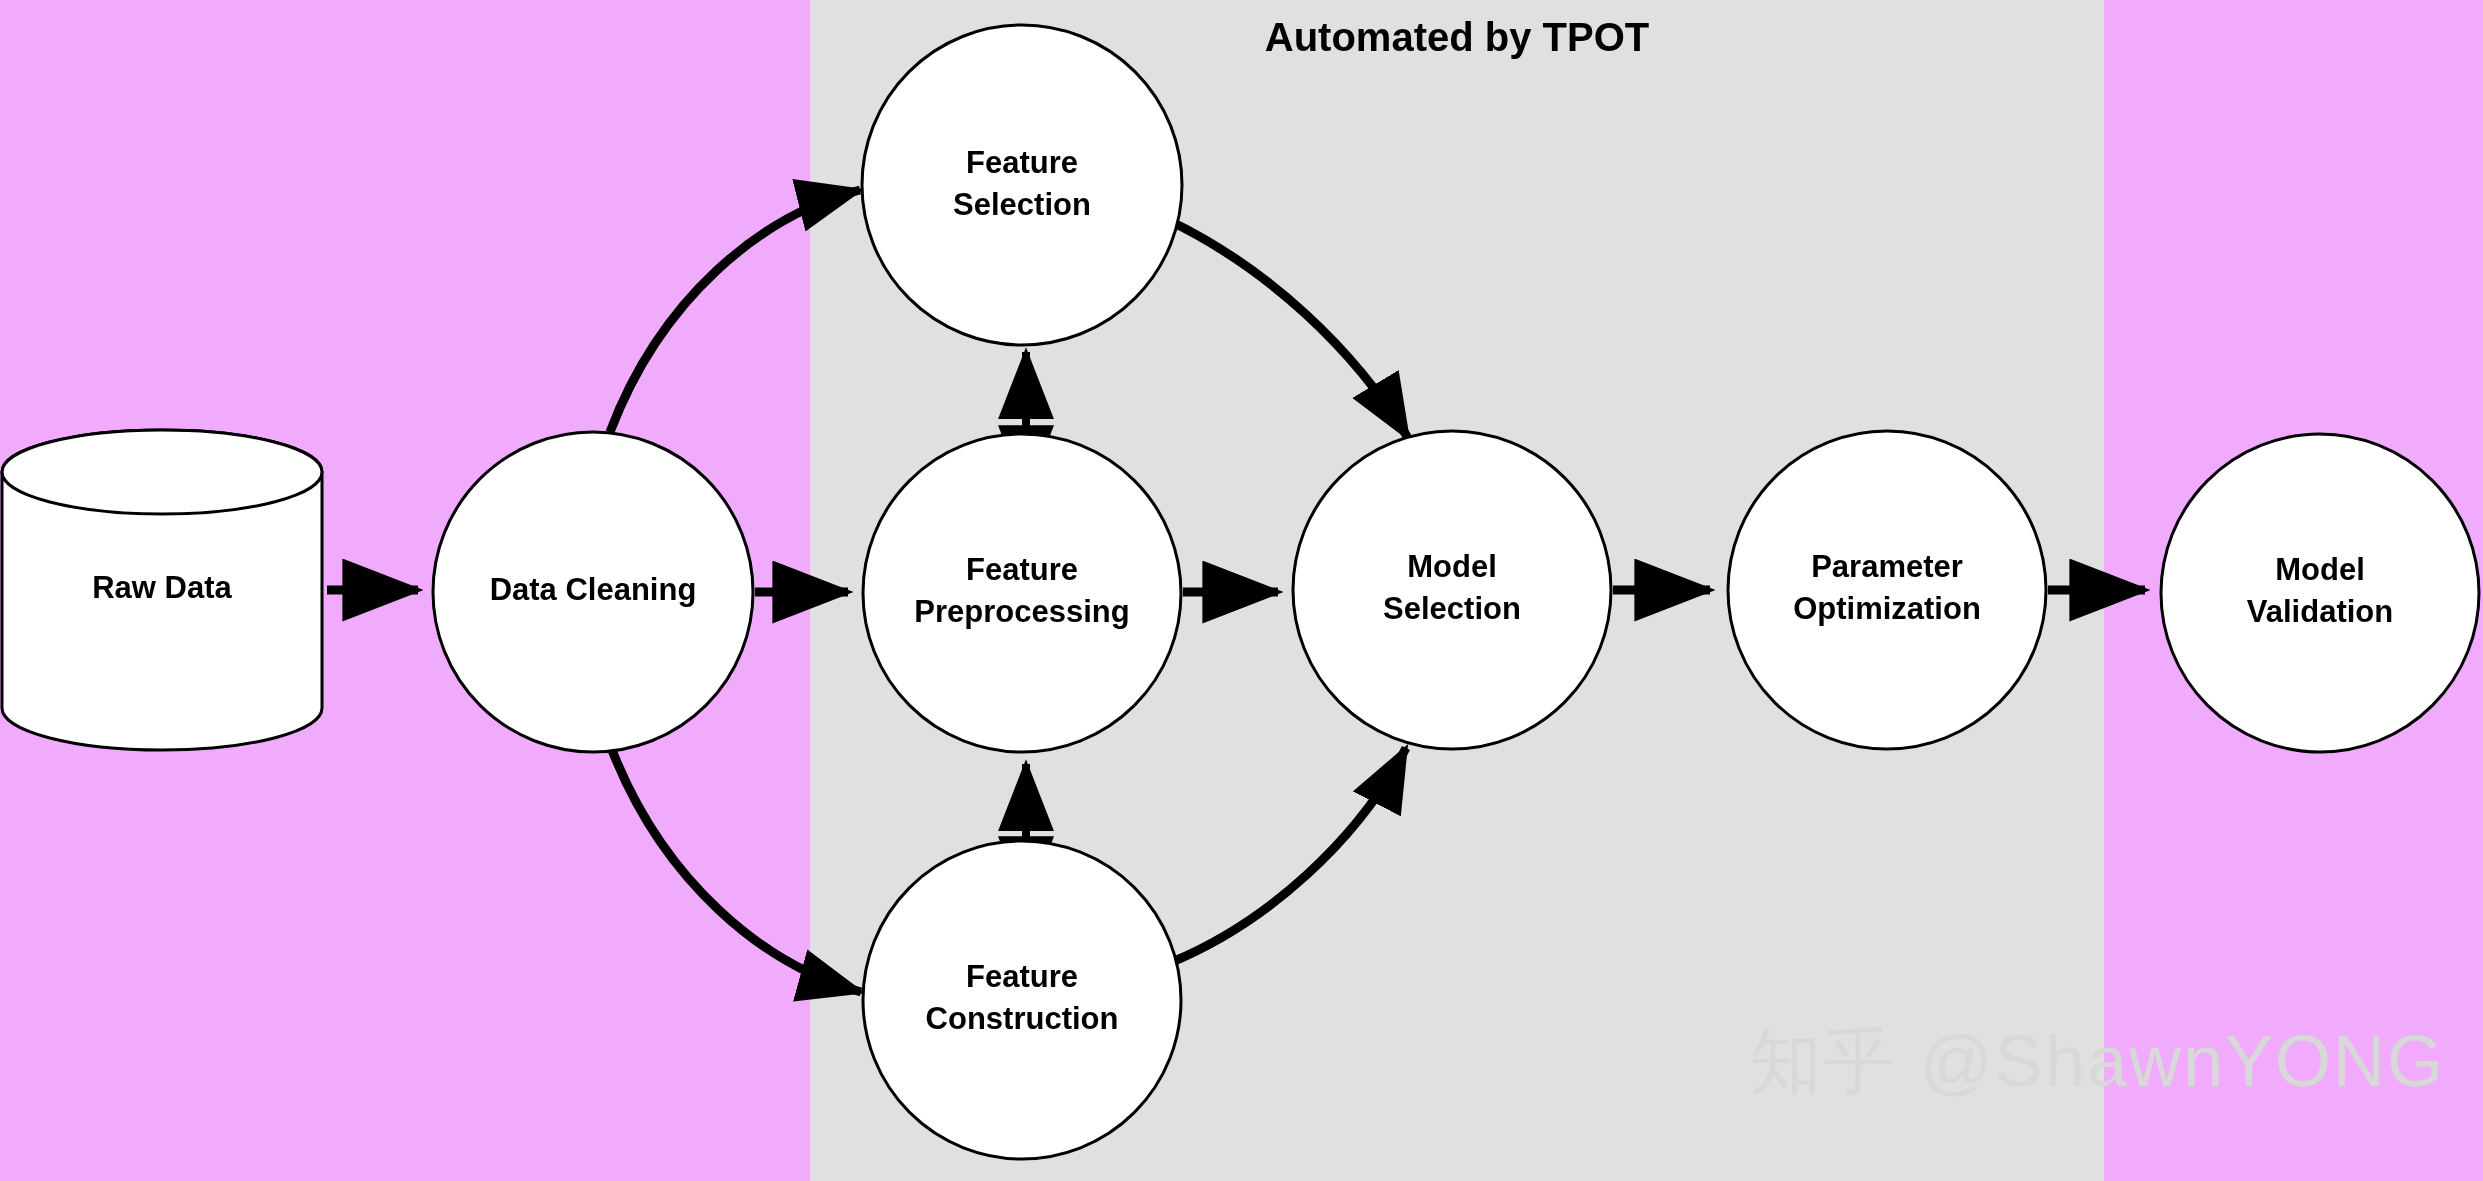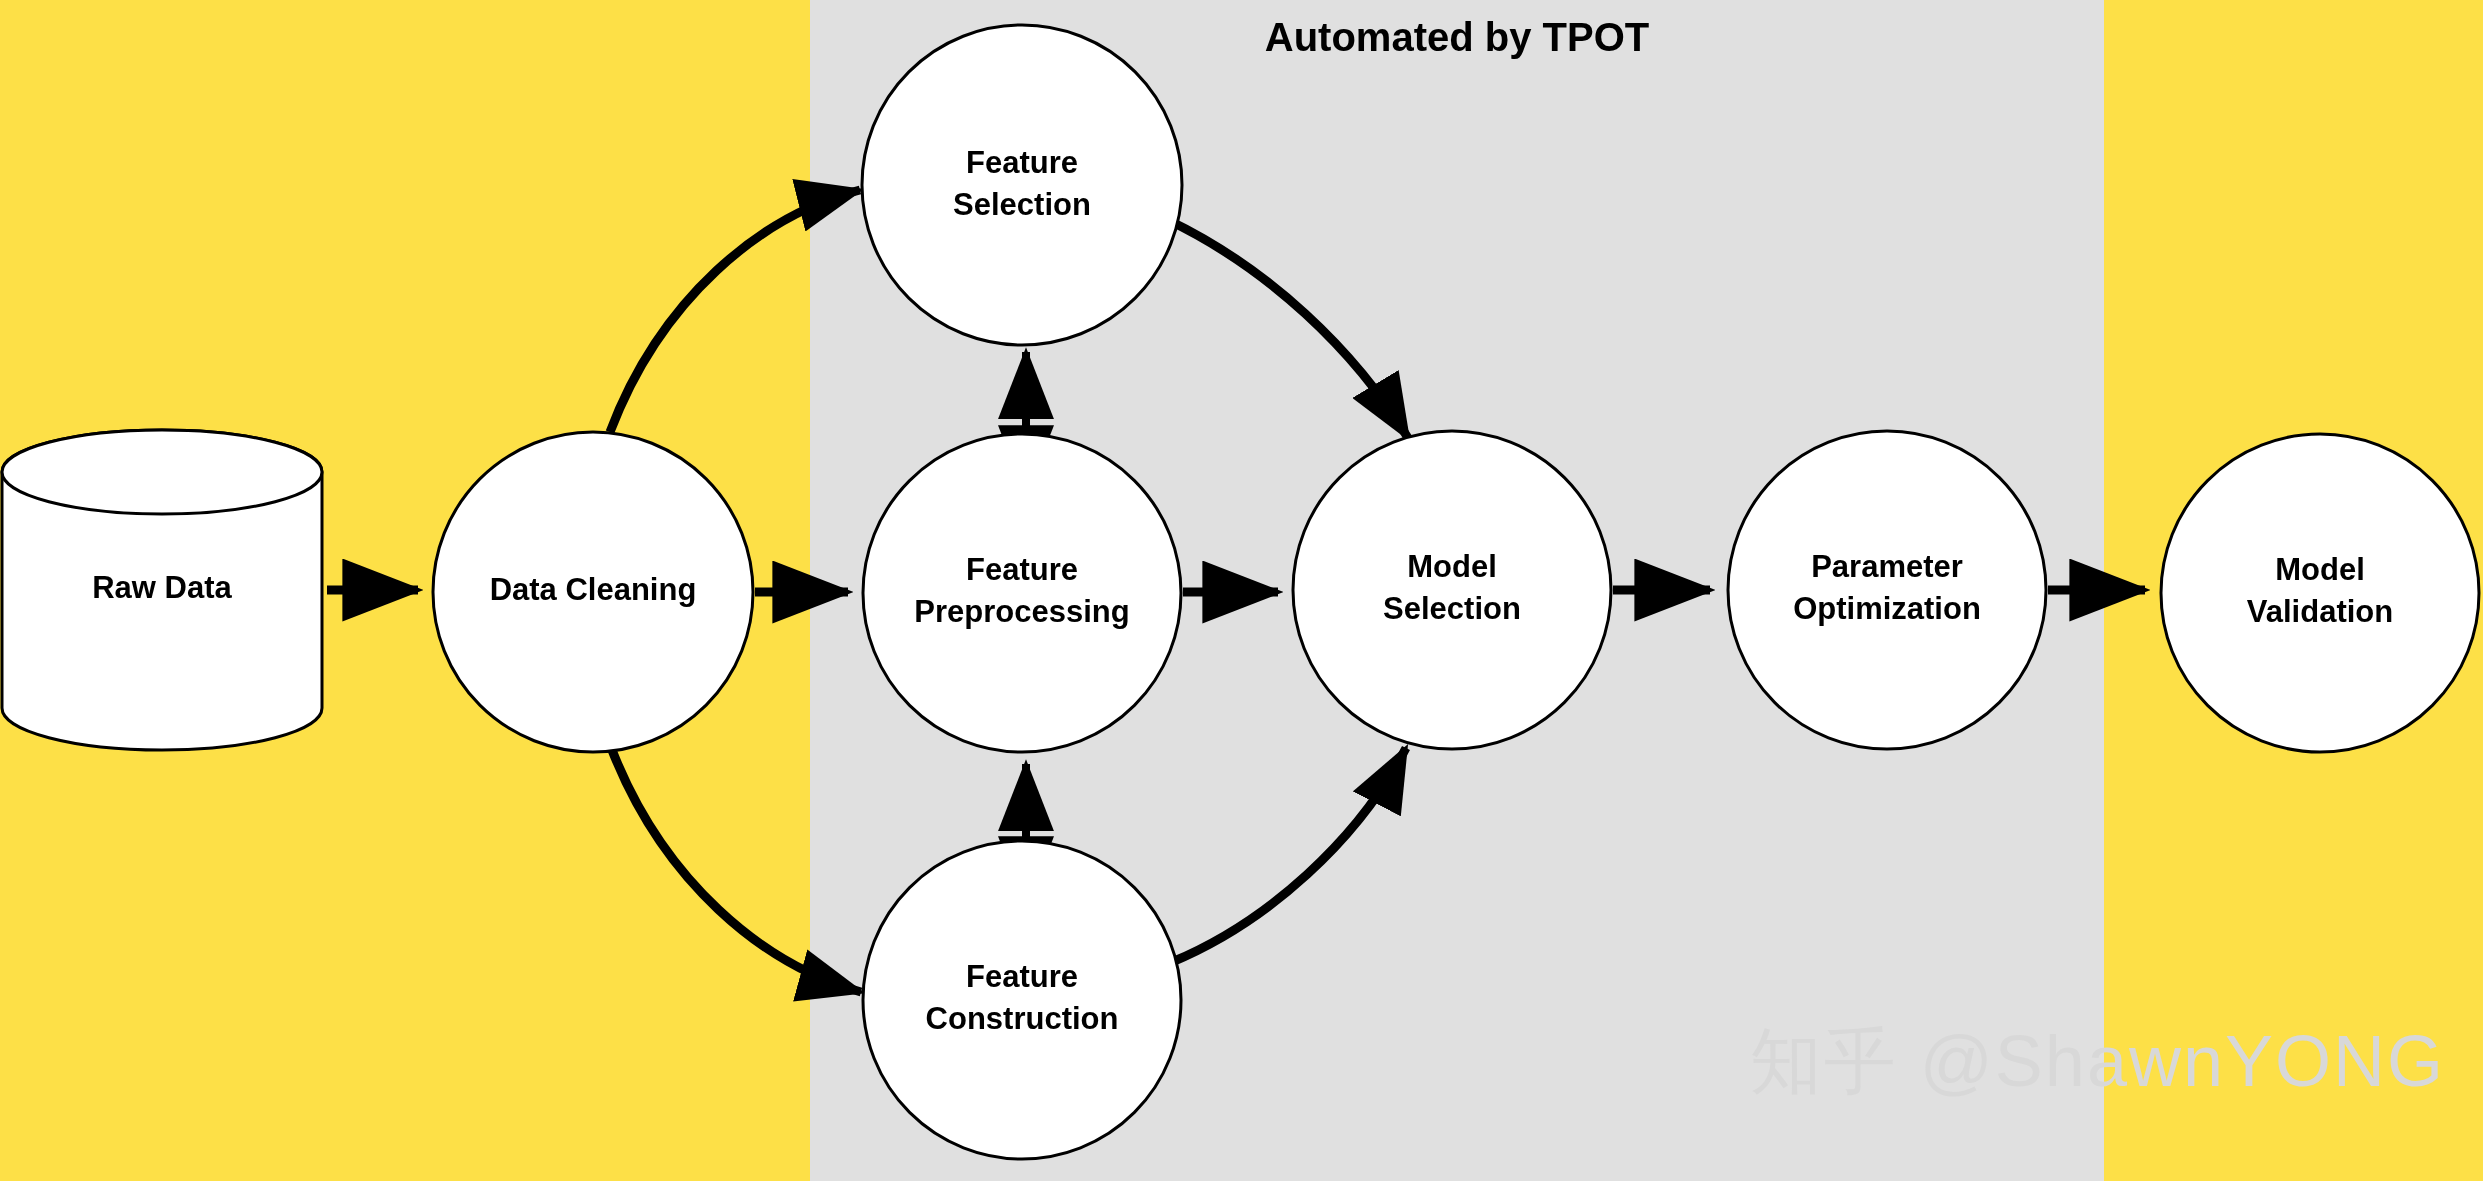--- a/index.html
+++ b/index.html
@@ -4,21 +4,21 @@
 <style>
   html, body {
     margin: 0;
     padding: 0;
     background: #ffffff;
   }
   #canvas {
     position: relative;
     width: 2483px;
     height: 1181px;
-    background: #fde047;
+    background: #f0abfc;
     overflow: hidden;
     font-family: "Liberation Sans", sans-serif;
   }
   #diagram-svg {
     position: absolute;
     top: 0;
     left: 0;
     width: 2483px;
     height: 1181px;
     display: block;

